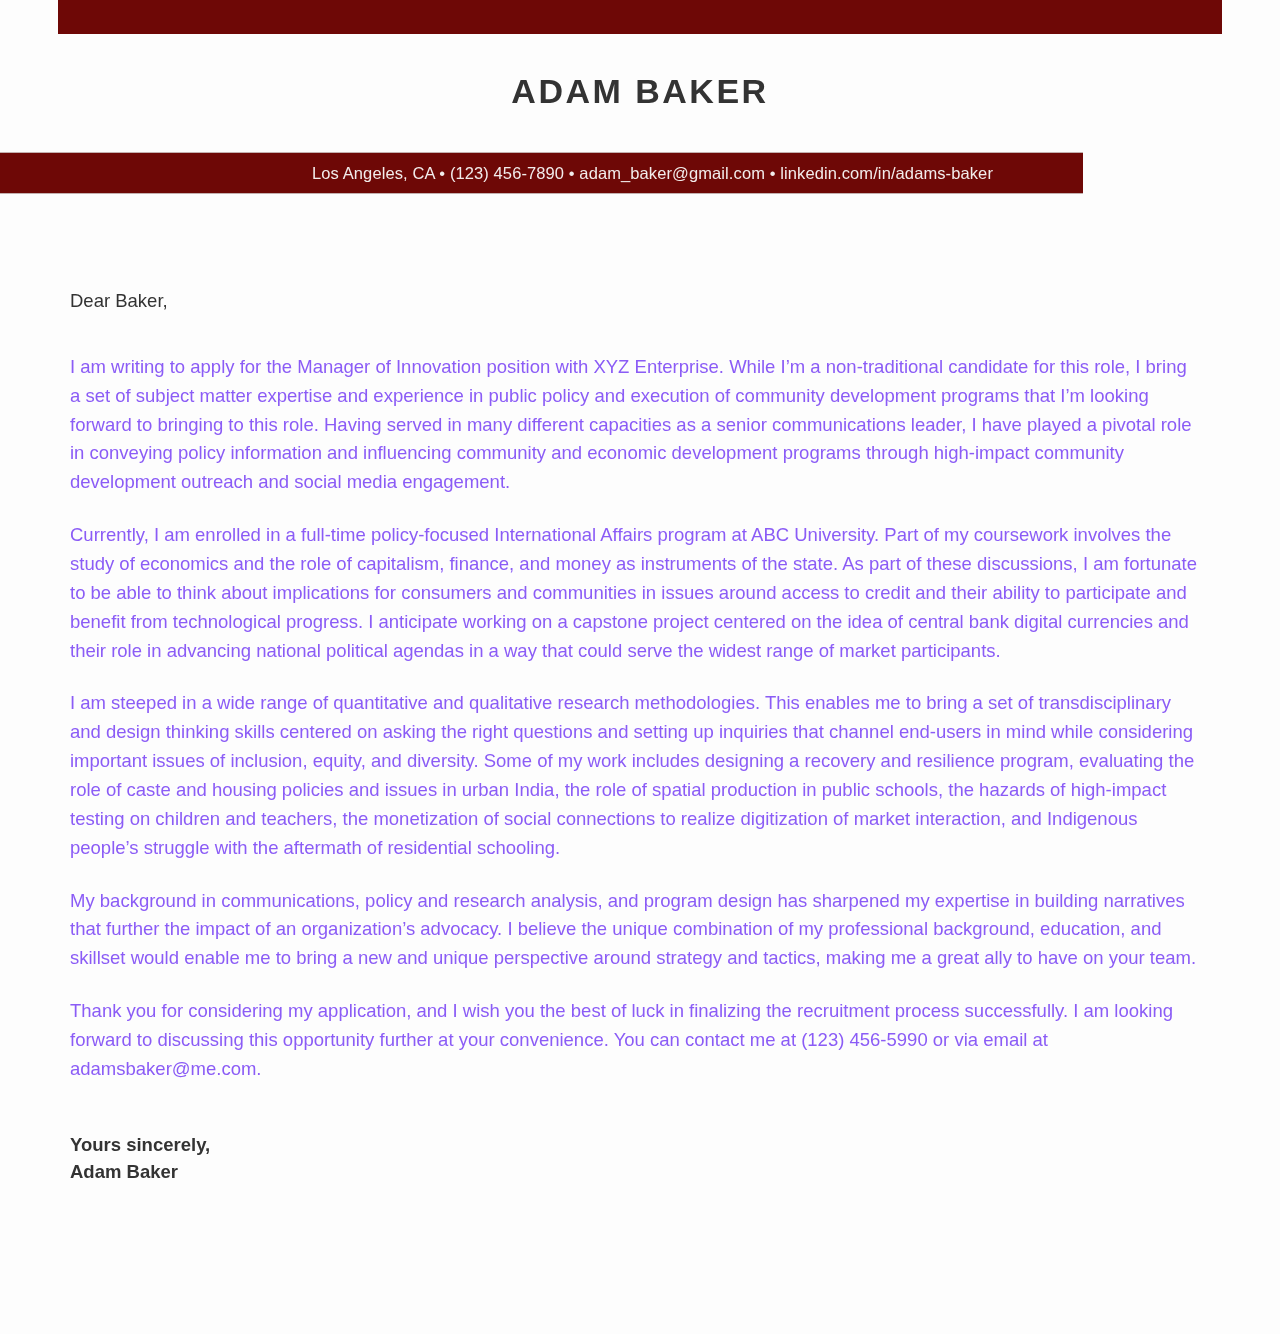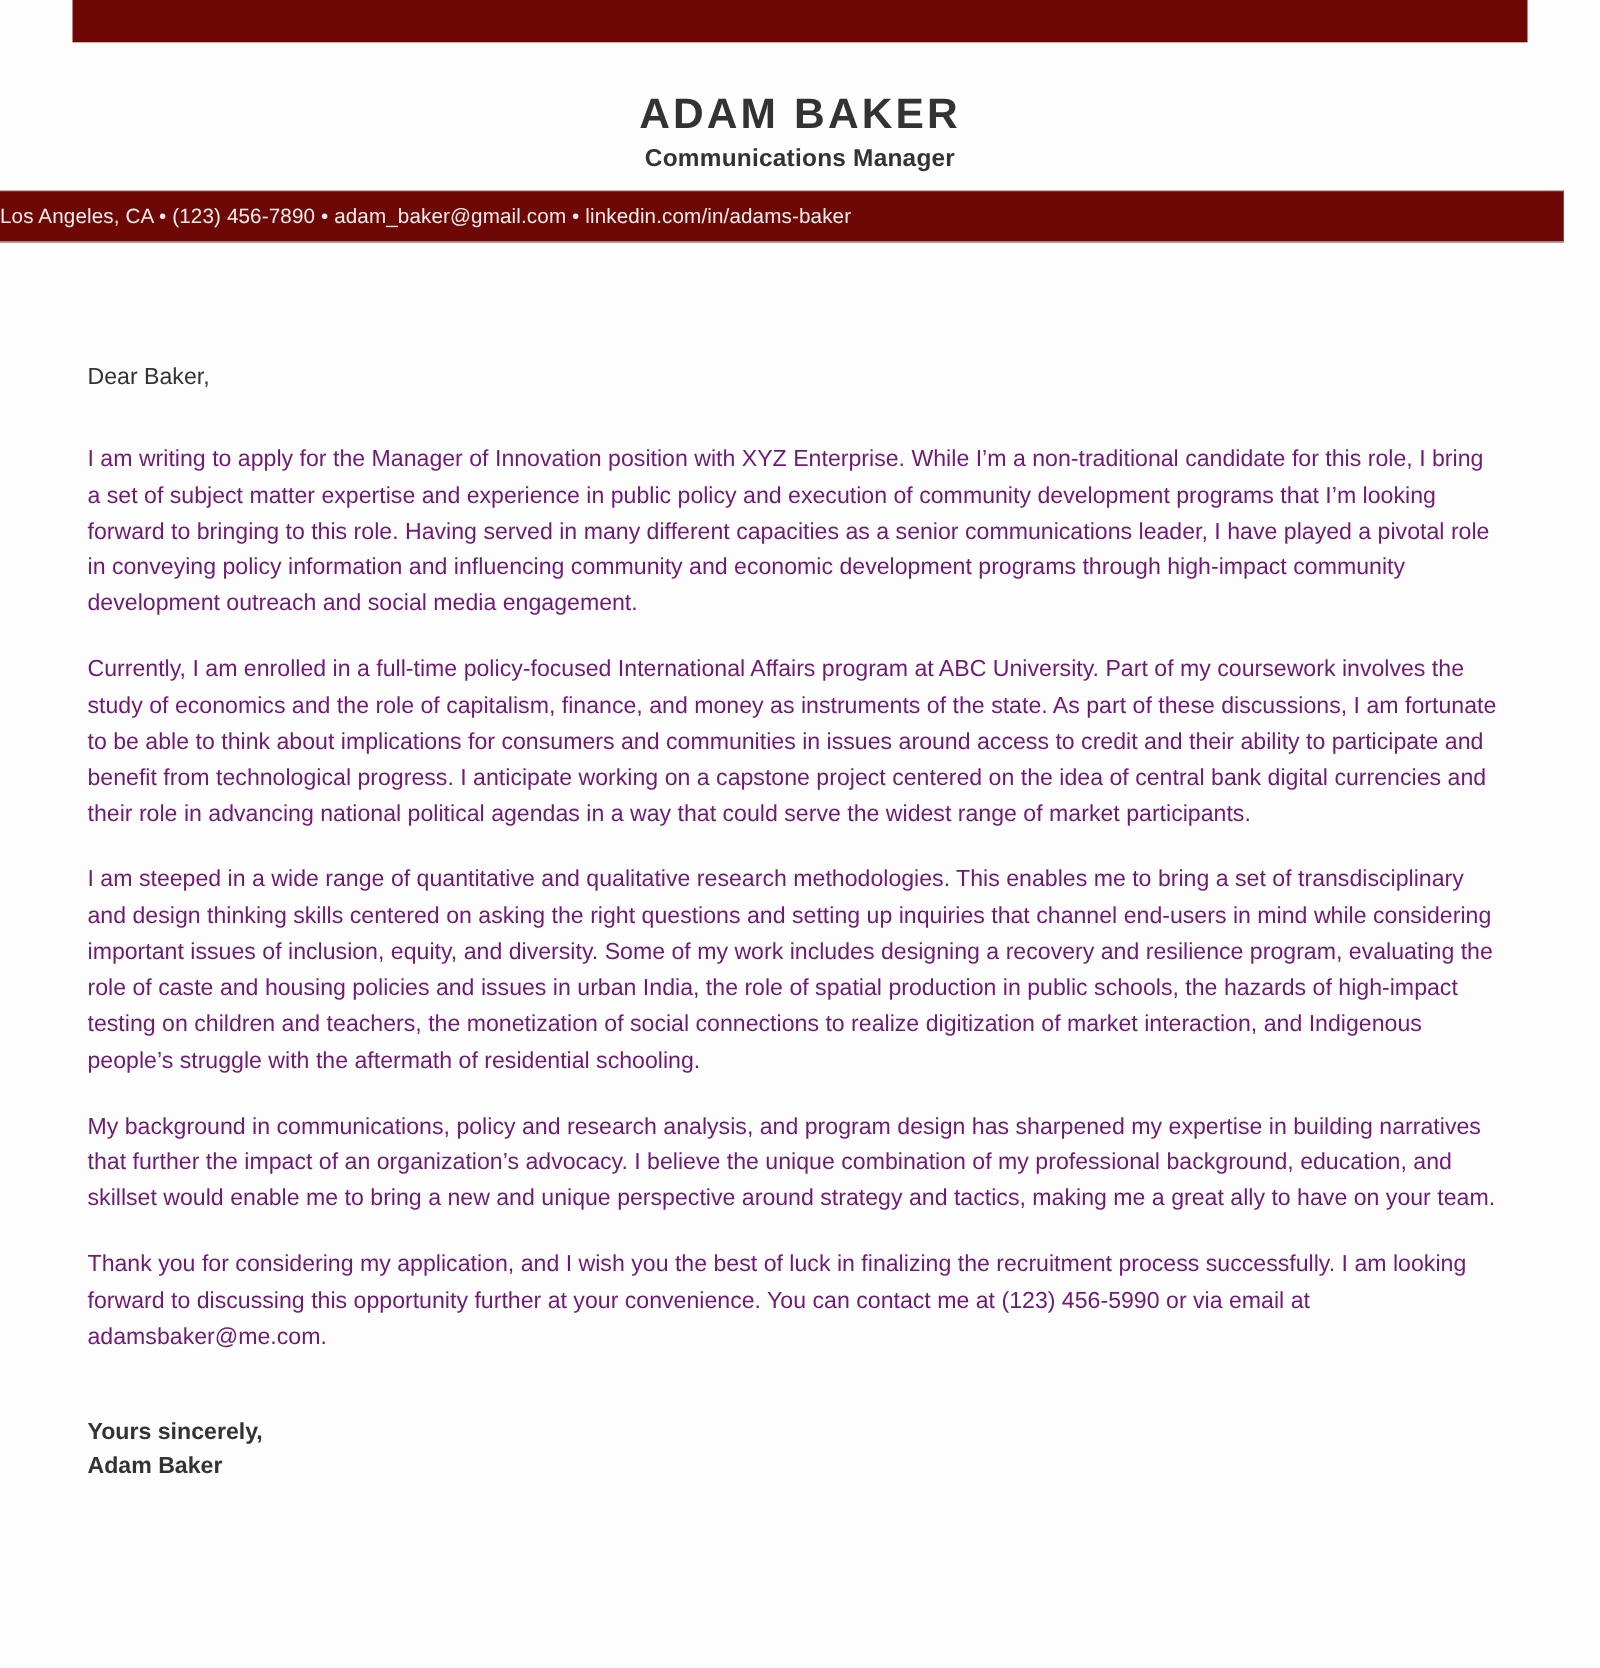--- a/index.html
+++ b/index.html
@@ -64,28 +64,28 @@
     font-weight: bold;
     color: #333333;
     line-height: 1.0;
     letter-spacing: 0.2px;
   }
 
   .contact-bar {
     position: absolute;
     left: 0px;
     top: 152px;
-    width: 1251px;
+    width: 1083px;
     height: 42px;
     background: #6e0806;
     border-top: 1px solid #c4b0af;
     border-bottom: 1px solid #c4b0af;
     display: flex;
     align-items: center;
-    justify-content: flex-start;
+    justify-content: flex-end;
     box-sizing: border-box;
   }
 
   .contact-text {
     color: #f2eceb;
     font-size: 16.5px;
     letter-spacing: 0.1px;
     white-space: nowrap;
     padding-right: 90px;
   }
@@ -101,21 +101,21 @@
   .salutation {
     font-size: 18.5px;
     line-height: 1.45;
     color: #333333;
     margin: 0 0 38px 0;
   }
 
   .para {
     font-size: 18.5px;
     line-height: 1.56;
-    color: #701a75;
+    color: #8b5cf6;
     margin: 0 0 24px 0;
     text-align: left;
   }
 
   .closing {
     margin-top: 48px;
     font-size: 18.5px;
     line-height: 1.45;
     color: #333333;
   }
@@ -123,21 +123,20 @@
 </style>
 </head>
 <body>
 
 <div class="page">
 
   <div class="top-bar"></div>
 
   <div class="header-name-block">
     <h1 class="name">ADAM BAKER</h1>
-    <div class="job-title">Communications Manager</div>
   </div>
 
   <div class="contact-bar">
     <span class="contact-text">Los Angeles, CA • (123) 456-7890 • adam_baker@gmail.com • linkedin.com/in/adams-baker</span>
   </div>
 
   <div class="letter-body">
     <p class="salutation">Dear Baker,</p>
     <p class="para">I am writing to apply for the Manager of Innovation position with XYZ Enterprise. While I’m a non-traditional candidate for this role, I bring a set of subject matter expertise and experience in public policy and execution of community development programs that I’m looking forward to bringing to this role. Having served in many different capacities as a senior communications leader, I have played a pivotal role in conveying policy information and influencing community and economic development programs through high-impact community development outreach and social media engagement.</p>
     <p class="para">Currently, I am enrolled in a full-time policy-focused International Affairs program at ABC University. Part of my coursework involves the study of economics and the role of capitalism, finance, and money as instruments of the state. As part of these discussions, I am fortunate to be able to think about implications for consumers and communities in issues around access to credit and their ability to participate and benefit from technological progress. I anticipate working on a capstone project centered on the idea of central bank digital currencies and their role in advancing national political agendas in a way that could serve the widest range of market participants.</p>

